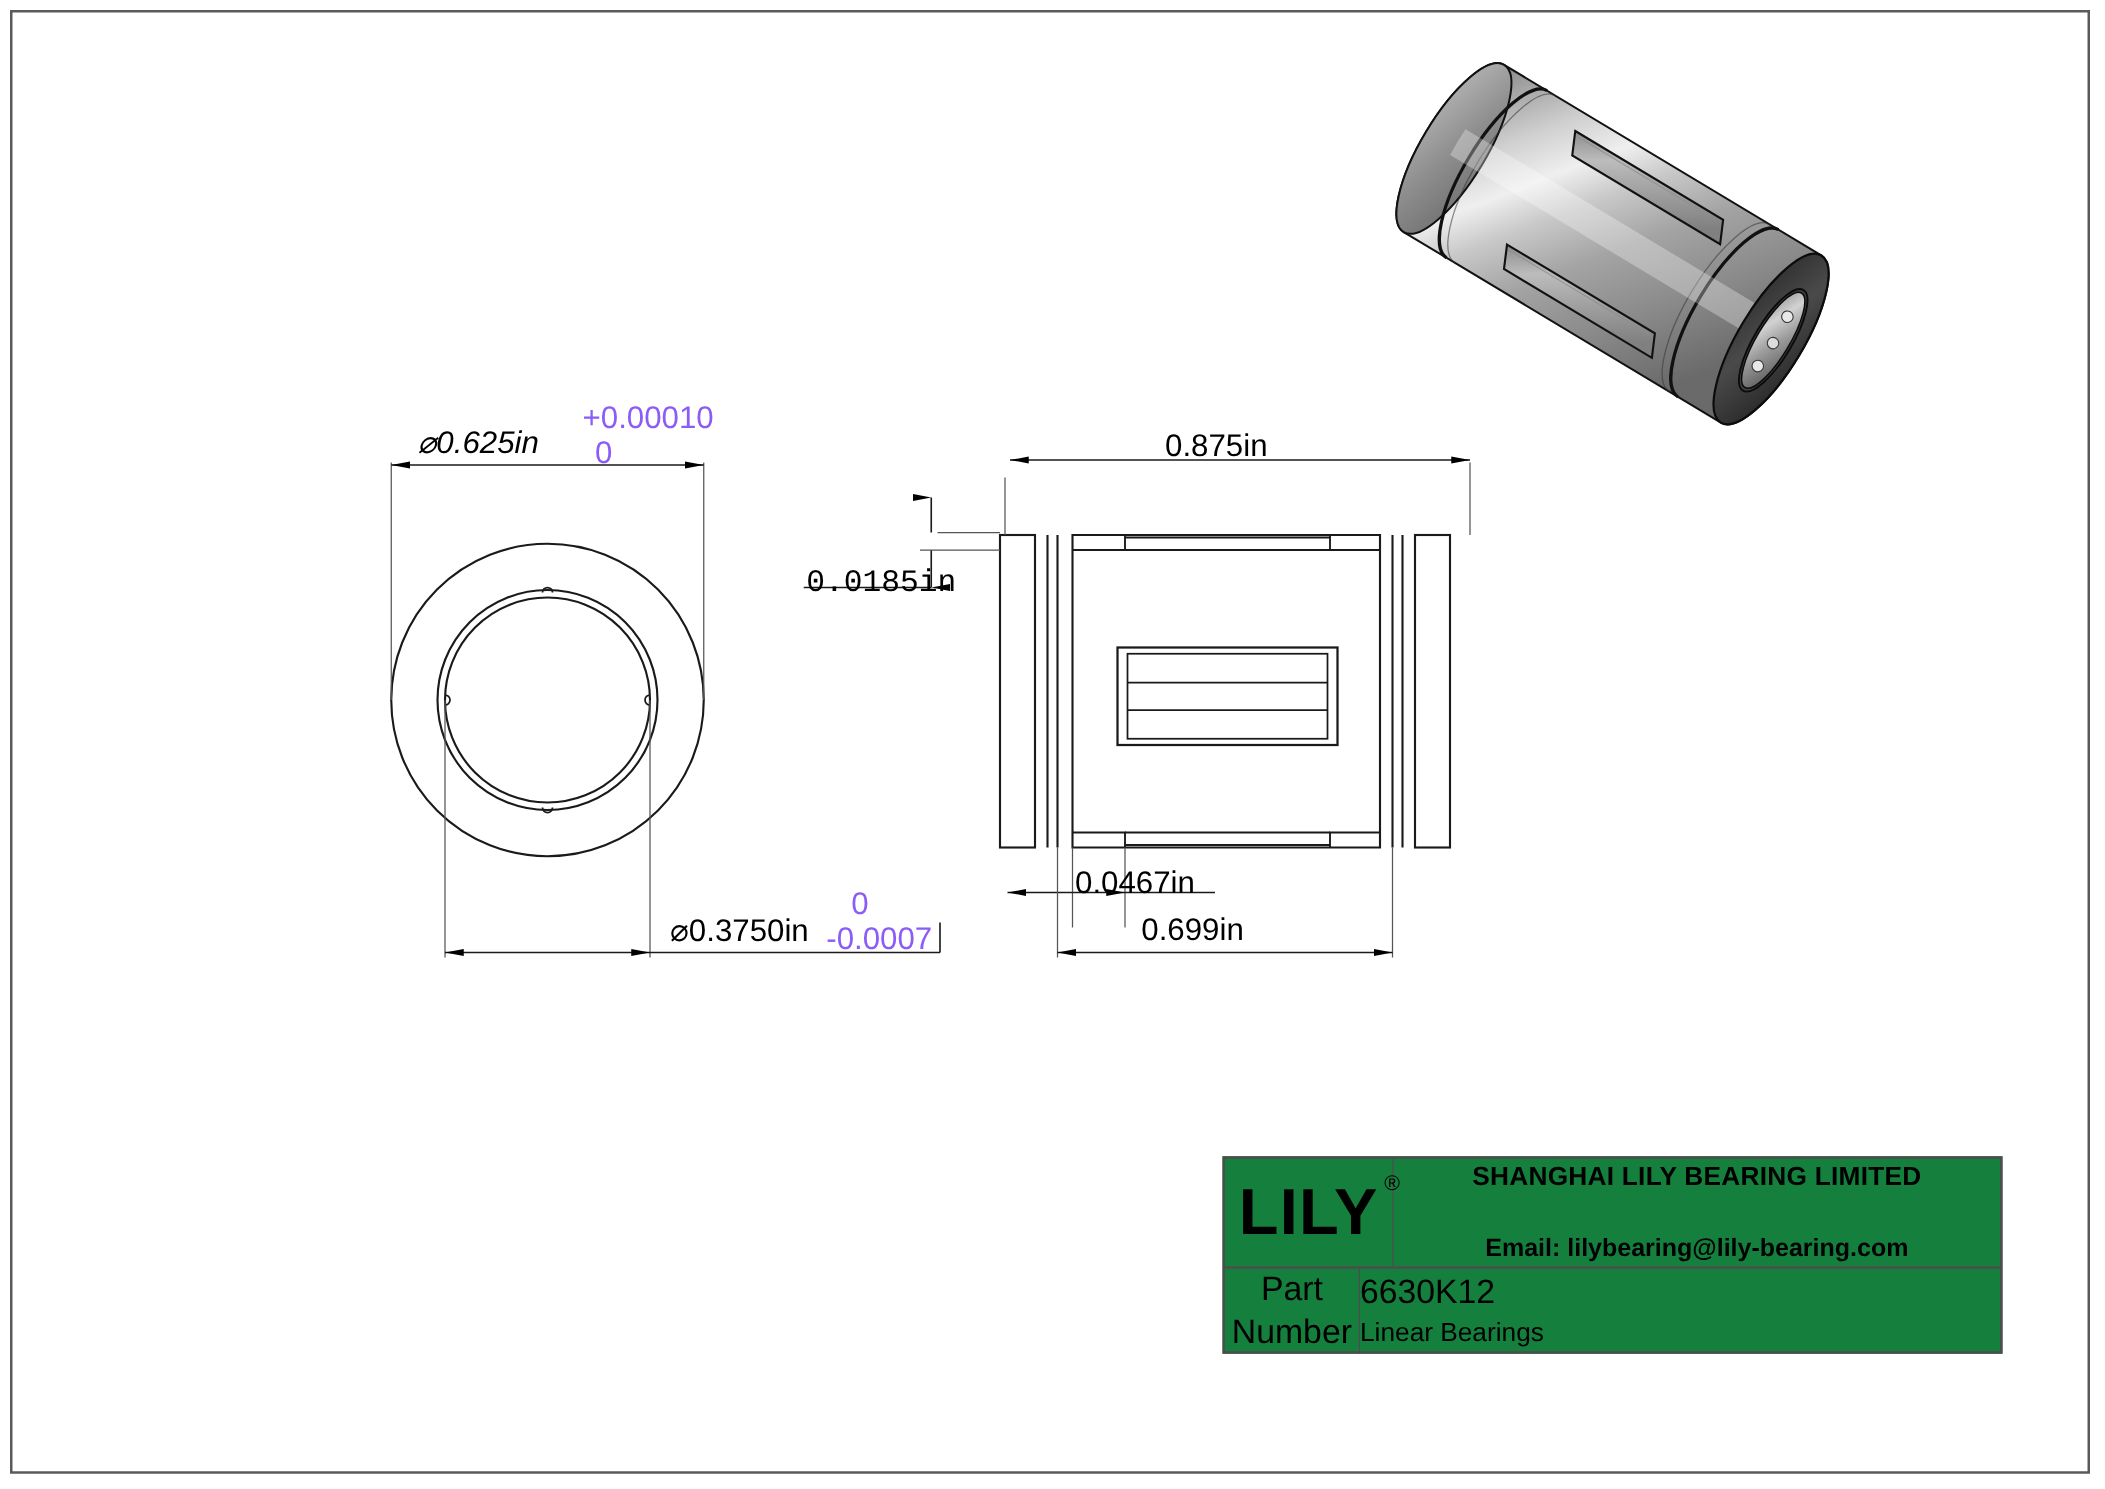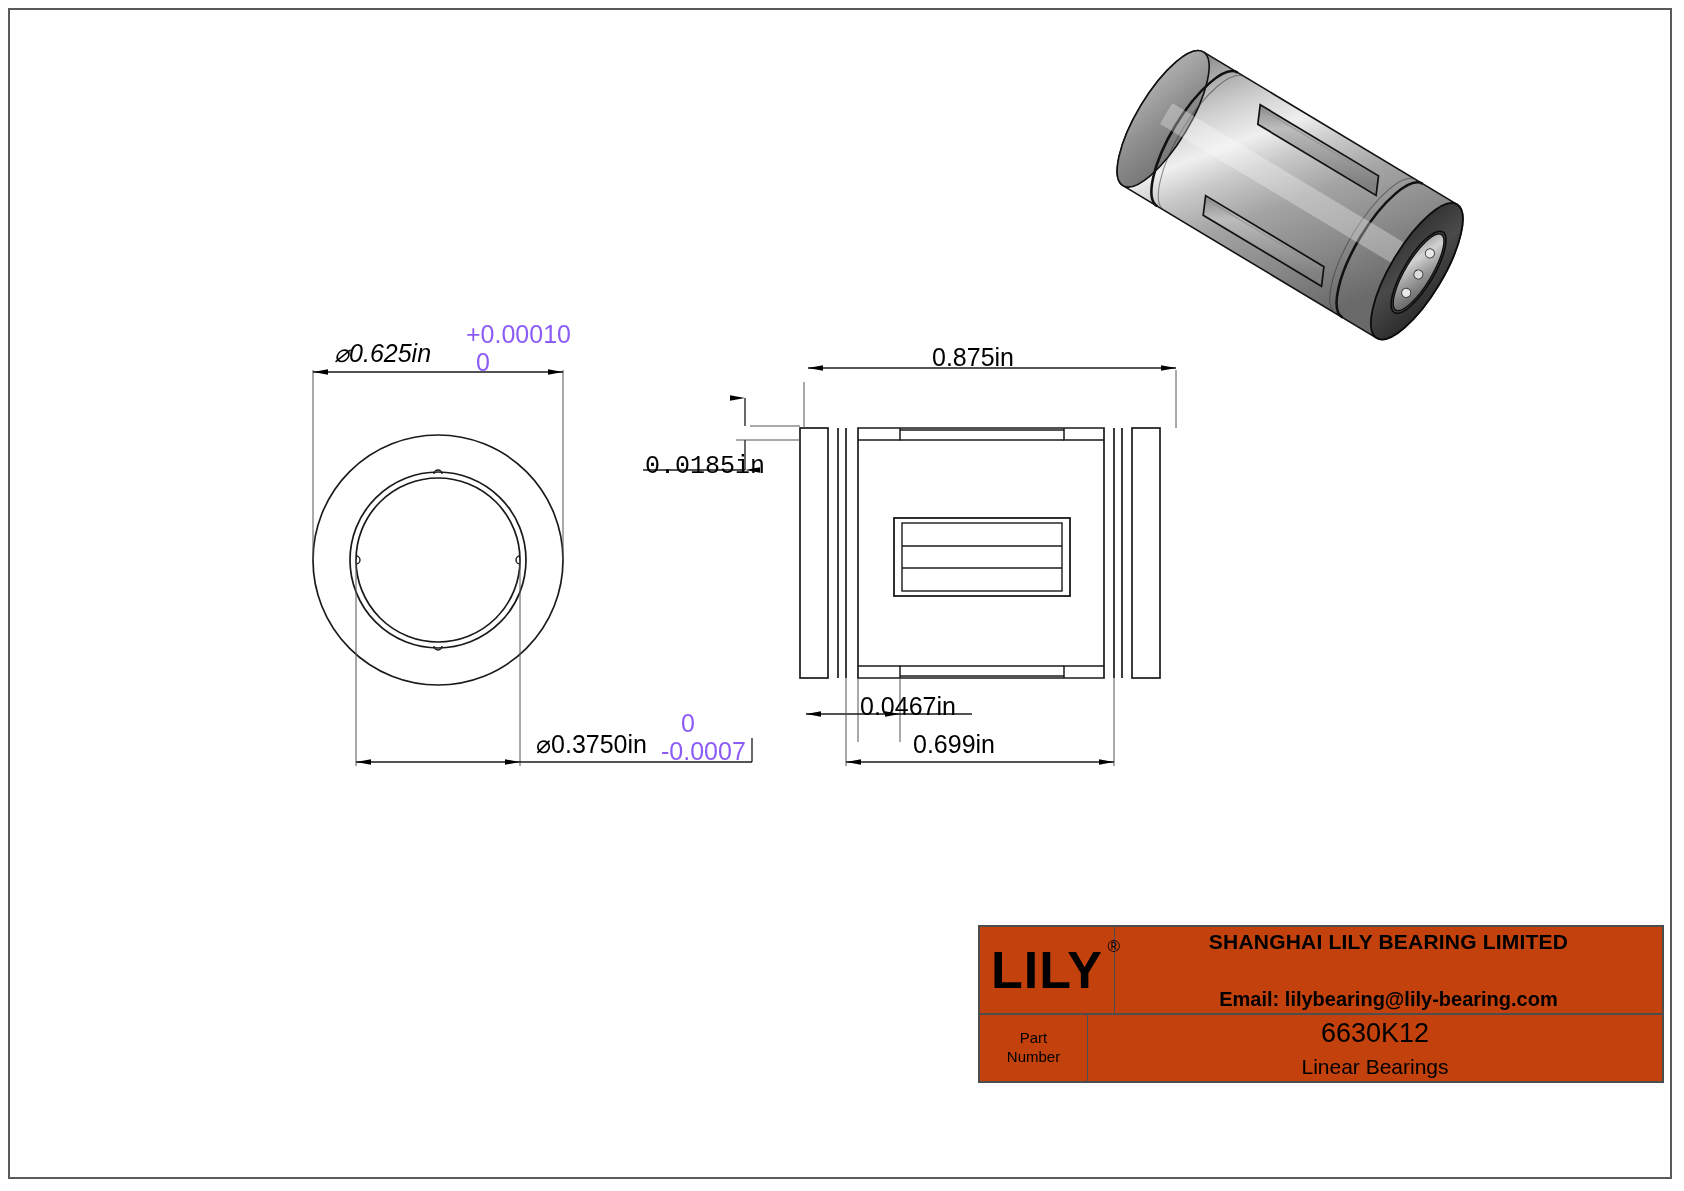--- a/index.html
+++ b/index.html
@@ -51,25 +51,25 @@
     font-size: 25px;
     color: #8b5cf6;
     white-space: nowrap;
     margin-left: 16px;
   }
   
   #title-block {
     position: absolute;
     left: 978px;
     top: 925px;
-    width: 686px;
+    width: 624px;
     height: 158px;
     border: 2px solid #4d4d4d;
     box-sizing: border-box;
-    background: #c2410c;
+    background: #15803d;
     display: flex;
     flex-direction: column;
   }
   .tb-row-top {
     display: flex;
     height: 88px;
     border-bottom: 2px solid #4d4d4d;
     box-sizing: border-box;
   }
   .tb-logo-cell {
@@ -125,28 +125,28 @@
     flex: 1;
   }
   .tb-label-cell {
     width: 108px;
     border-right: 1.5px solid #4d4d4d;
     box-sizing: border-box;
     display: flex;
     flex-direction: column;
     align-items: center;
     justify-content: center;
-    font-size: 15px;
+    font-size: 27px;
     line-height: 1.25;
   }
   .tb-partinfo-cell {
     flex: 1;
     display: flex;
     flex-direction: column;
-    align-items: center;
+    align-items: flex-start;
     justify-content: center;
   }
   .part-number {
     font-size: 27px;
     margin-bottom: 6px;
   }
   .part-desc {
     font-size: 21px;
   }
 </style>

